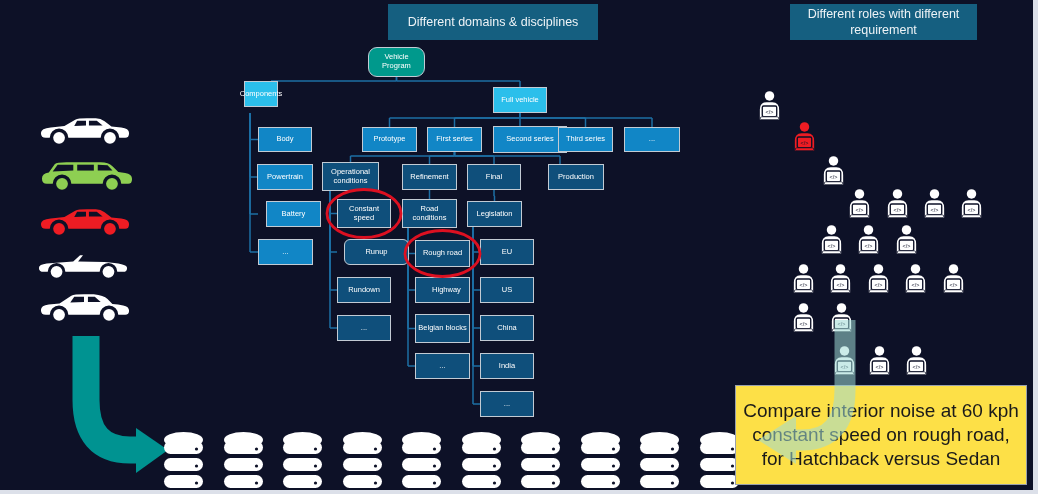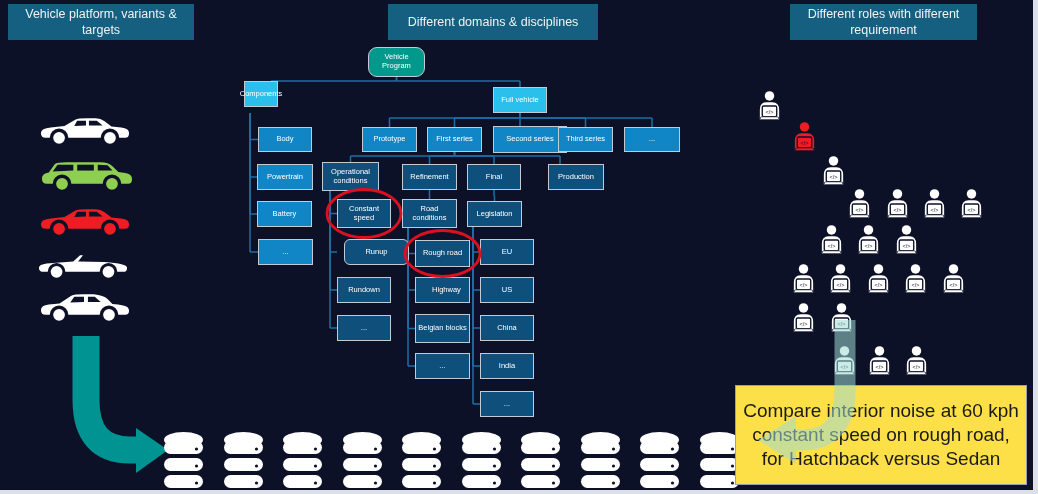--- a/index.html
+++ b/index.html
@@ -32,21 +32,20 @@
   }
   #callout-arrow{z-index:6;}
   #edge-right{position:absolute;right:0;top:0;width:5px;height:100%;background:#dce0e9;z-index:7;}
   #edge-bottom{position:absolute;left:0;bottom:0;width:100%;height:4px;background:#dce0e9;z-index:7;}
 </style>
 </head>
 <body>
 
 <div id="stage">
 
-  <div class="hdr" style="left:8px;top:4px;width:186px;height:36px;">Vehicle platform, variants &amp; targets</div>
   <div class="hdr" style="left:388px;top:4px;width:210px;height:36px;">Different domains &amp; disciplines</div>
   <div class="hdr" style="left:790px;top:4px;width:187px;height:36px;">Different roles with different requirement</div>
 
   <svg class="layer" id="connector-layer" width="1038" height="494" viewBox="0 0 1038 494">
       <line x1="396.5" y1="77" x2="396.5" y2="81" stroke="#1d6fa5" stroke-width="1.5"></line>
       <line x1="396.5" y1="81" x2="271" y2="81" stroke="#1d6fa5" stroke-width="1.5"></line>
       <line x1="271" y1="81" x2="271" y2="87" stroke="#1d6fa5" stroke-width="1.5"></line>
       <line x1="396.5" y1="77" x2="396.5" y2="81" stroke="#1d6fa5" stroke-width="1.5"></line>
       <line x1="396.5" y1="81" x2="520" y2="81" stroke="#1d6fa5" stroke-width="1.5"></line>
       <line x1="520" y1="81" x2="520" y2="87" stroke="#1d6fa5" stroke-width="1.5"></line>
@@ -127,21 +126,21 @@
       <div class="node mid" style="left: 362px; top: 127px; width: 55px; height: 25px;">Prototype</div>
       <div class="node mid" style="left: 427px; top: 127px; width: 55px; height: 25px;">First series</div>
       <div class="node mid" style="left: 493px; top: 126px; width: 74px; height: 27px;">Second series</div>
       <div class="node mid" style="left: 558px; top: 127px; width: 55px; height: 25px;">Third series</div>
       <div class="node mid" style="left: 624px; top: 127px; width: 56px; height: 25px;">...</div>
       <div class="node mid" style="left: 257px; top: 164px; width: 56px; height: 26px;">Powertrain</div>
       <div class="node dark" style="left: 322px; top: 162px; width: 57px; height: 29px;">Operational conditions</div>
       <div class="node dark" style="left: 402px; top: 164px; width: 55px; height: 26px;">Refinement</div>
       <div class="node dark" style="left: 467px; top: 164px; width: 54px; height: 26px;">Final</div>
       <div class="node dark" style="left: 532px; top: 164px; width: 56px; height: 26px; margin-left: 16px;">Production</div>
-      <div class="node mid" style="left: 257px; top: 201px; width: 55px; height: 26px;">Battery</div>
+      <div class="node mid" style="left: 266px; top: 201px; width: 55px; height: 26px;">Battery</div>
       <div class="node dark" style="left: 337px; top: 199px; width: 54px; height: 29px;">Constant speed</div>
       <div class="node dark" style="left: 402px; top: 199px; width: 55px; height: 29px;">Road conditions</div>
       <div class="node dark" style="left: 467px; top: 201px; width: 55px; height: 26px;">Legislation</div>
       <div class="node mid" style="left: 258px; top: 239px; width: 55px; height: 26px;">...</div>
       <div class="node dark" style="left: 344px; top: 239px; width: 65px; height: 26px; border-radius: 6px;">Runup</div>
       <div class="node dark" style="left: 415px; top: 240px; width: 55px; height: 27px;">Rough road</div>
       <div class="node dark" style="left: 480px; top: 239px; width: 54px; height: 26px;">EU</div>
       <div class="node dark" style="left: 337px; top: 277px; width: 54px; height: 26px;">Rundown</div>
       <div class="node dark" style="left: 415px; top: 277px; width: 55px; height: 26px; padding-left: 9px;">Highway</div>
       <div class="node dark" style="left: 480px; top: 277px; width: 54px; height: 26px;">US</div>

